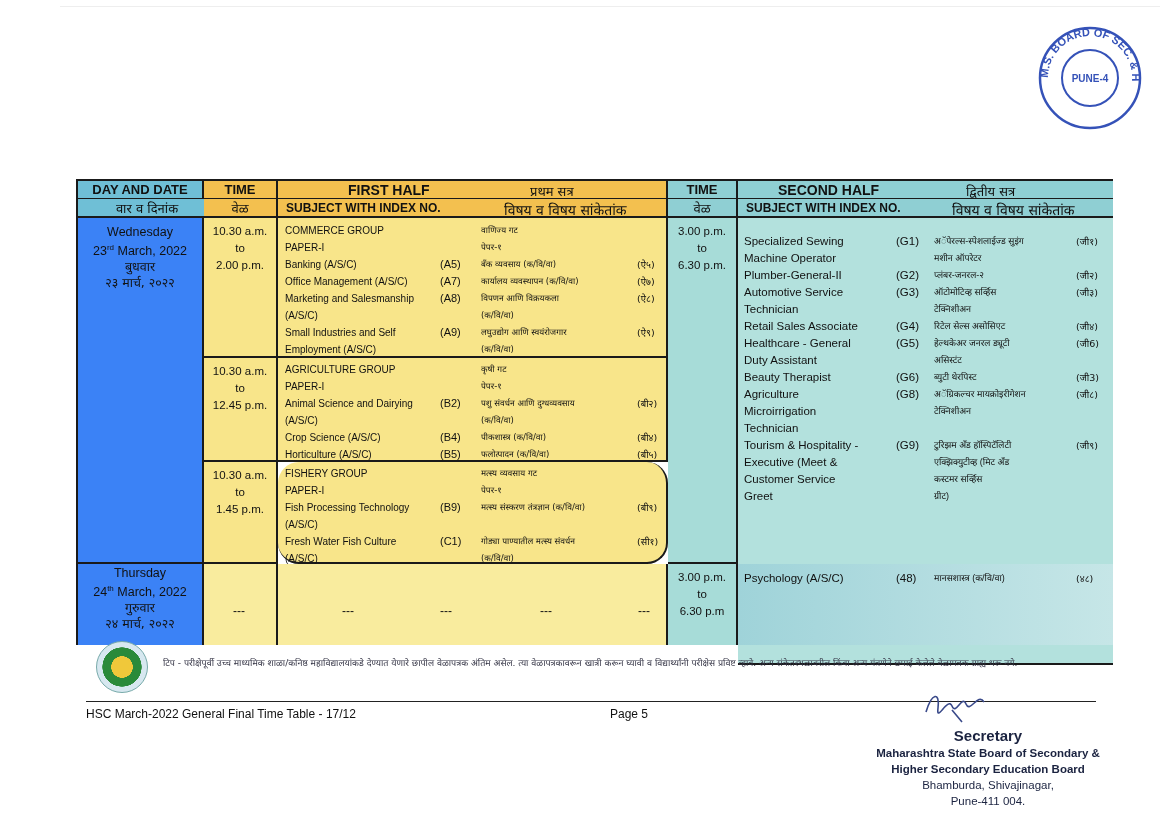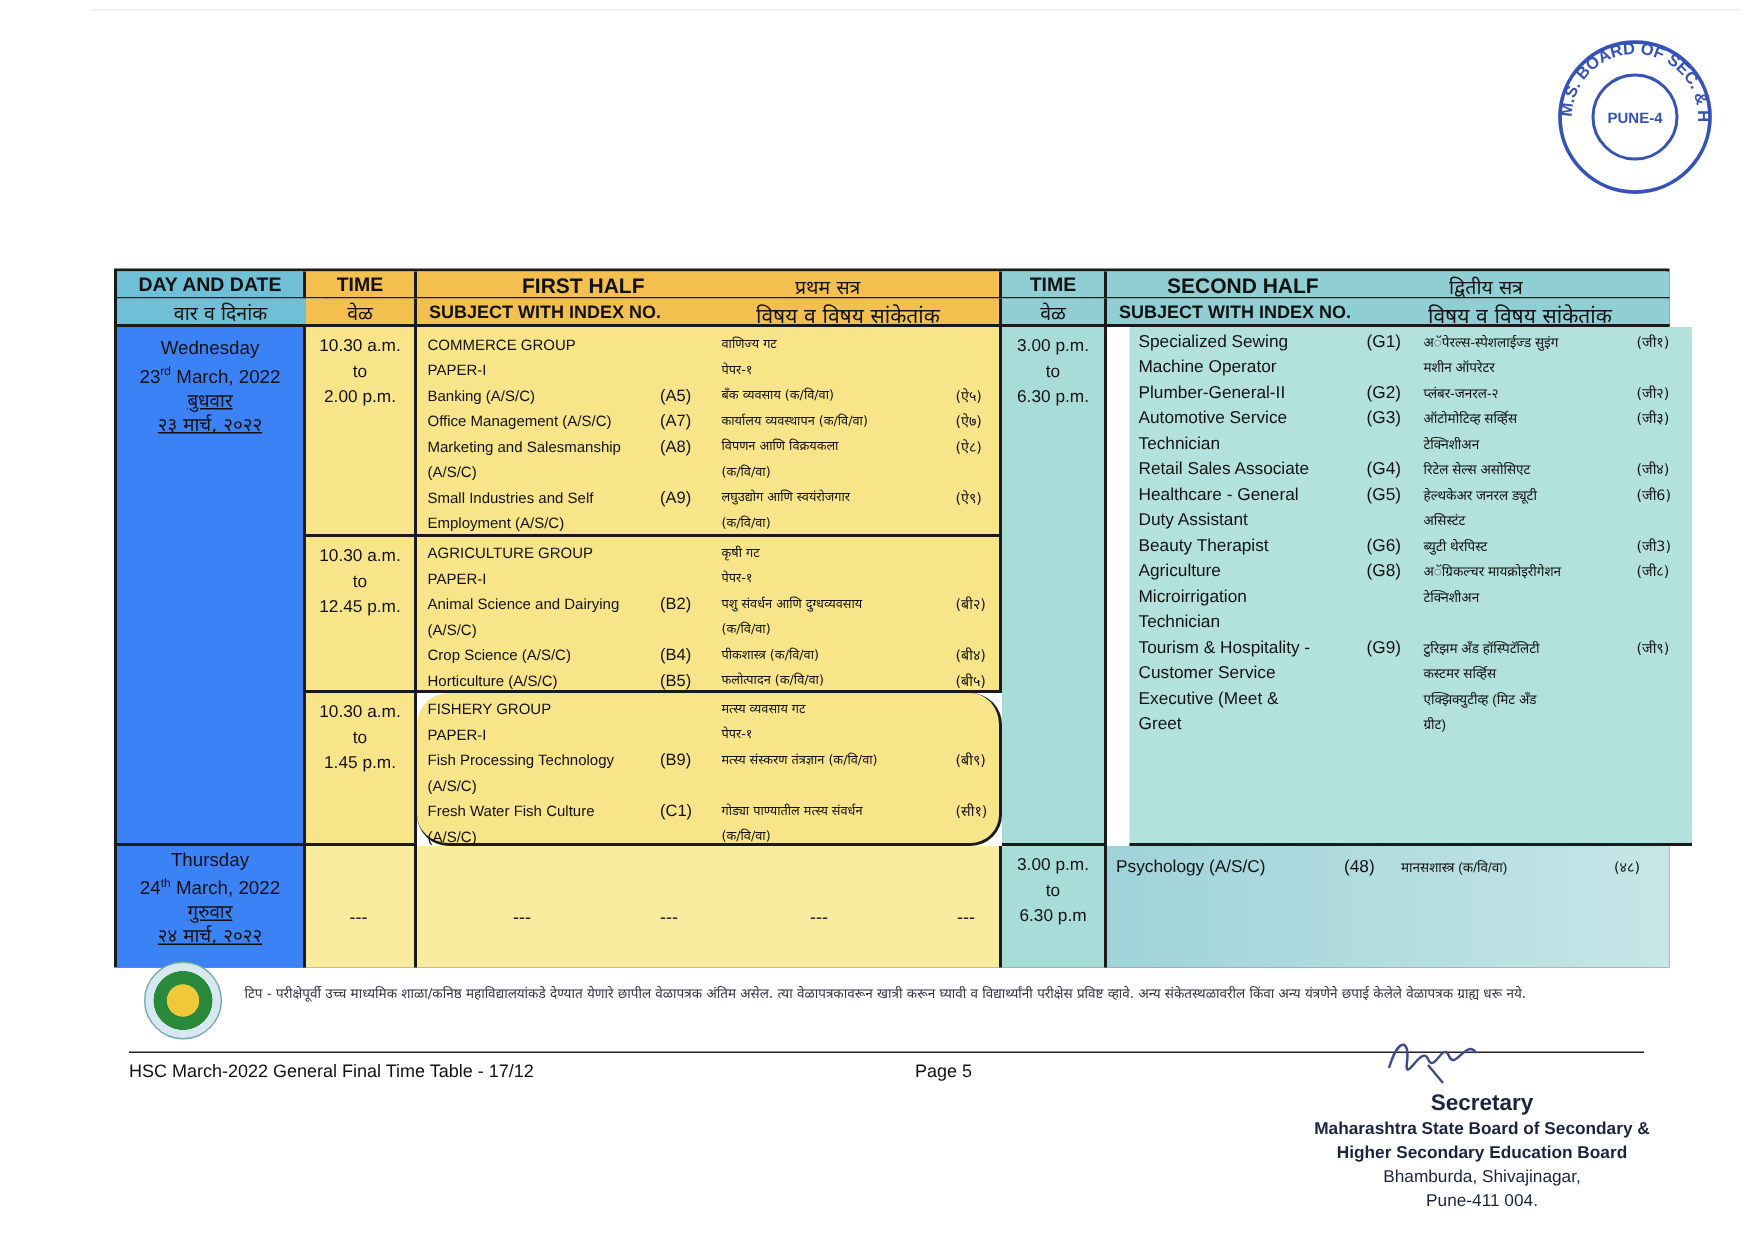--- a/index.html
+++ b/index.html
@@ -28,21 +28,21 @@
   .c-teal-h { background: #8fcfd3; }
   .c-teal-l { background: #b3e1dd; }
   .c-grad-bottom { background: linear-gradient(to right, #9fd3d9, #c6e6e7); }
 
   .hdr { font-weight: bold; font-size: 13px; text-align: center; }
   .hdr-mr { font-size: 13px; text-align: center; font-family: "DejaVu Sans", sans-serif; }
   .center { display: flex; align-items: center; justify-content: center; }
 
   .day { font-size: 12.5px; text-align: center; line-height: 16px; padding-top: 6px; }
   .day sup { font-size: 8px; }
-  .mr { font-family: "DejaVu Sans", sans-serif; text-decoration: underline; }
+  .mr { font-family: "DejaVu Sans", sans-serif; }
 
   .time { font-size: 11.5px; text-align: center; line-height: 17px; padding-top: 5px; }
 
   .subj { font-size: 10px; line-height: 17px; padding-left: 7px; }
   .row { position: relative; height: 17px; white-space: nowrap; }
   .row .en { position: absolute; left: 0; }
   .row .code { position: absolute; left: 155px; font-size: 11px; }
   .row .mar { position: absolute; left: 196px; font-family: "DejaVu Sans", sans-serif; font-size: 8.5px; }
   .row .mcode { position: absolute; left: 352px; font-family: "DejaVu Sans", sans-serif; font-size: 9.5px; }
 
@@ -260,21 +260,21 @@
         <span class="mar">(क/वि/वा)</span>
         <span class="mcode"></span>
       </div>
   </div>
 
   <div class="cell c-teal bd-r bd-b time" style="left:590px;top:37px;width:70px;height:346px;">
     <div>3.00 p.m.</div>
     <div>to</div>
     <div>6.30 p.m.</div>
   </div>
-  <div class="cell c-teal-l bd-b subj2" style="left:675px;top:37px;width:375px;height:346px;padding-top:2px;">
+  <div class="cell c-teal-l bd-b subj2" style="left:660px;top:37px;width:375px;height:447px;padding-top:15px;">
     <div class="row2">
         <span class="en">Specialized Sewing</span>
         <span class="code">(G1)</span>
         <span class="mar">अॅपेरल्स-स्पेशलाईज्ड सुइंग</span>
         <span class="mcode">(जी१)</span>
       </div>
     <div class="row2">
         <span class="en">Machine Operator</span>
         <span class="code"></span>
         <span class="mar">मशीन ऑपरेटर</span>
@@ -340,29 +340,29 @@
         <span class="mar"></span>
         <span class="mcode"></span>
       </div>
     <div class="row2">
         <span class="en">Tourism &amp; Hospitality -</span>
         <span class="code">(G9)</span>
         <span class="mar">टुरिझम अँड हॉस्पिटॅलिटी</span>
         <span class="mcode">(जी९)</span>
       </div>
     <div class="row2">
+        <span class="en">Executive (Meet &amp;</span>
+        <span class="code"></span>
+        <span class="mar">एक्झिक्युटीव्ह (मिट अँड</span>
+        <span class="mcode"></span>
+      </div>
+    <div class="row2">
         <span class="en">Customer Service</span>
         <span class="code"></span>
         <span class="mar">कस्टमर सर्व्हिस</span>
-        <span class="mcode"></span>
-      </div>
-    <div class="row2">
-        <span class="en">Executive (Meet &amp;</span>
-        <span class="code"></span>
-        <span class="mar">एक्झिक्युटीव्ह (मिट अँड</span>
         <span class="mcode"></span>
       </div>
     <div class="row2">
         <span class="en">Greet</span>
         <span class="code"></span>
         <span class="mar">ग्रीट)</span>
         <span class="mcode"></span>
       </div>
   </div>
 

